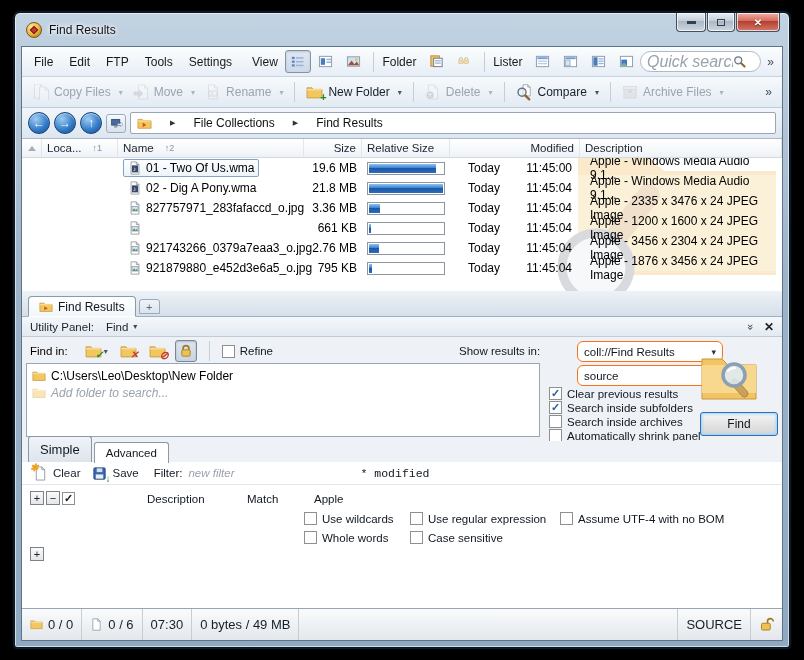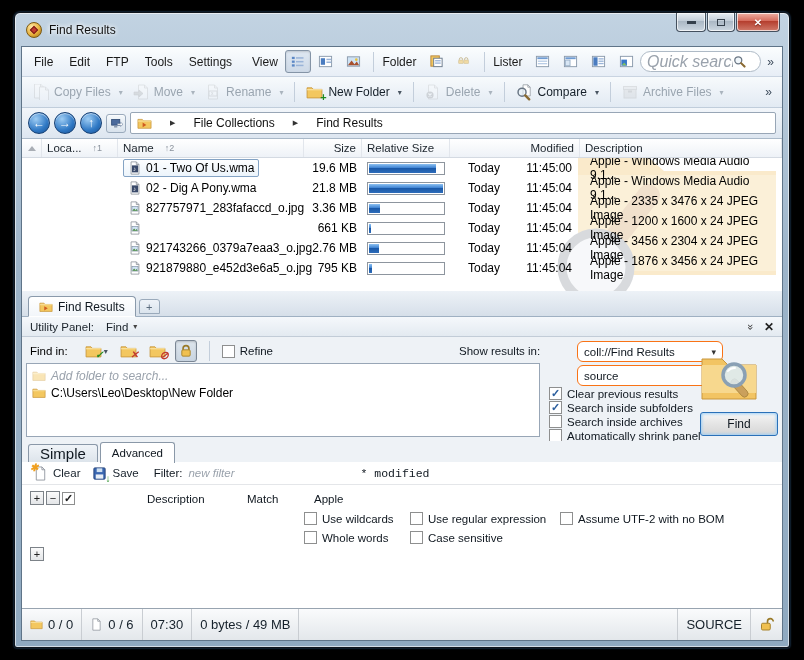--- a/index.html
+++ b/index.html
@@ -143,21 +143,21 @@
   .fp-opts .opt { height:13px; }
   .bigfind { position:absolute; left:676px; top:14px; }
   .find-btn { position:absolute; left:678px; top:75px; width:78px; height:24px; border-radius:3px;
     border:1px solid #2a70b8; background:linear-gradient(#f6f6f6,#e6e6e6 45%,#d5d5d5);
     box-shadow:inset 0 0 3px 1px #9fd0f5; display:flex; align-items:center; justify-content:center;
     font-size:12px; color:#101820; }
 
   
   .advtabs { height:21px; flex:none; display:flex; align-items:flex-end; padding-left:6px;
     background:#eef2f6; position:relative; z-index:2; }
-  .atab { height:18px; display:flex; align-items:center; padding:0 11px; font-size:15px; color:#101820;
+  .atab { height:26px; display:flex; align-items:center; padding:0 11px; font-size:13px; color:#101820;
     border:1px solid #8a98a8; border-bottom:none; border-radius:3px 3px 0 0; margin-right:2px;
     background:linear-gradient(#f0f4f8,#dde4eb); }
   .atab.active { height:21px; margin-bottom:-1px; background:#fff; font-size:11.5px; }
   .advwrap { flex:1; display:flex; flex-direction:column; background:#fff; border-top:1px solid #8a98a8; margin-top:-1px; }
   .advbar { height:23px; flex:none; display:flex; align-items:center; gap:6px; padding:0 8px;
     border-bottom:1px solid #e4e6e9; font-size:11.5px; color:#101820; }
   .advbar .lbl-dim { color:#9aa2ac; font-style:italic; }
   .adv-modified { margin-left:120px; color:#101820;font-family:Liberation Mono, monospace; }
   .advgrid { flex:1; position:relative; font-size:11.5px; color:#101820; }
   .sq-btn { width:14px; height:14px; border:1px solid #7c8288; background:linear-gradient(#fafafa,#e4e6e8);
@@ -684,35 +684,35 @@
           <span class="cb"></span>
           <span>Refine</span>
         </span>
       </div>
       <span class="fp-showlbl">Show results in:</span>
       <div class="dropdown dd-results">
         <span>coll://Find Results</span>
           <span class="dd">▾</span>
       </div>
       <div class="fp-listbox">
+        <div class="fp-item">
+          <span class="ic">
+            <svg width="14" height="14" viewBox="0 0 16 16">
+                <use href="#i-folder"></use>
+              </svg>
+            </span>
+          <span>C:\Users\Leo\Desktop\New Folder</span>
+        </div>
         <div class="fp-item placeholder">
           <span class="ic">
             <svg width="14" height="14" viewBox="0 0 16 16">
                 <use href="#i-folder"></use>
               </svg>
             </span>
           <span>Add folder to search...</span>
-        </div>
-        <div class="fp-item">
-          <span class="ic">
-            <svg width="14" height="14" viewBox="0 0 16 16">
-                <use href="#i-folder"></use>
-              </svg>
-            </span>
-          <span>C:\Users\Leo\Desktop\New Folder</span>
         </div>
       </div>
       <div class="dropdown dd-source">
         <span>source</span>
           <span class="dd">▾</span>
       </div>
       <div class="fp-opts">
         <span class="opt">
           <span class="cb">✓</span>
           <span>Clear previous results</span>
@@ -783,21 +783,21 @@
           <span class="opt">
             <span class="cb classic"></span>
             <span>Use wildcards</span>
             </span>
           <span class="opt">
             <span class="cb classic"></span>
             <span>Use regular expression</span>
             </span>
           <span class="opt">
             <span class="cb classic"></span>
-            <span>Assume UTF-2 with no BOM</span>
+            <span>Assume UTF-4 with no BOM</span>
             </span>
           <span class="opt">
             <span class="cb classic"></span>
             <span>Whole words</span>
             </span>
           <span class="opt">
             <span class="cb classic"></span>
             <span>Case sensitive</span>
             </span>
         </div>

